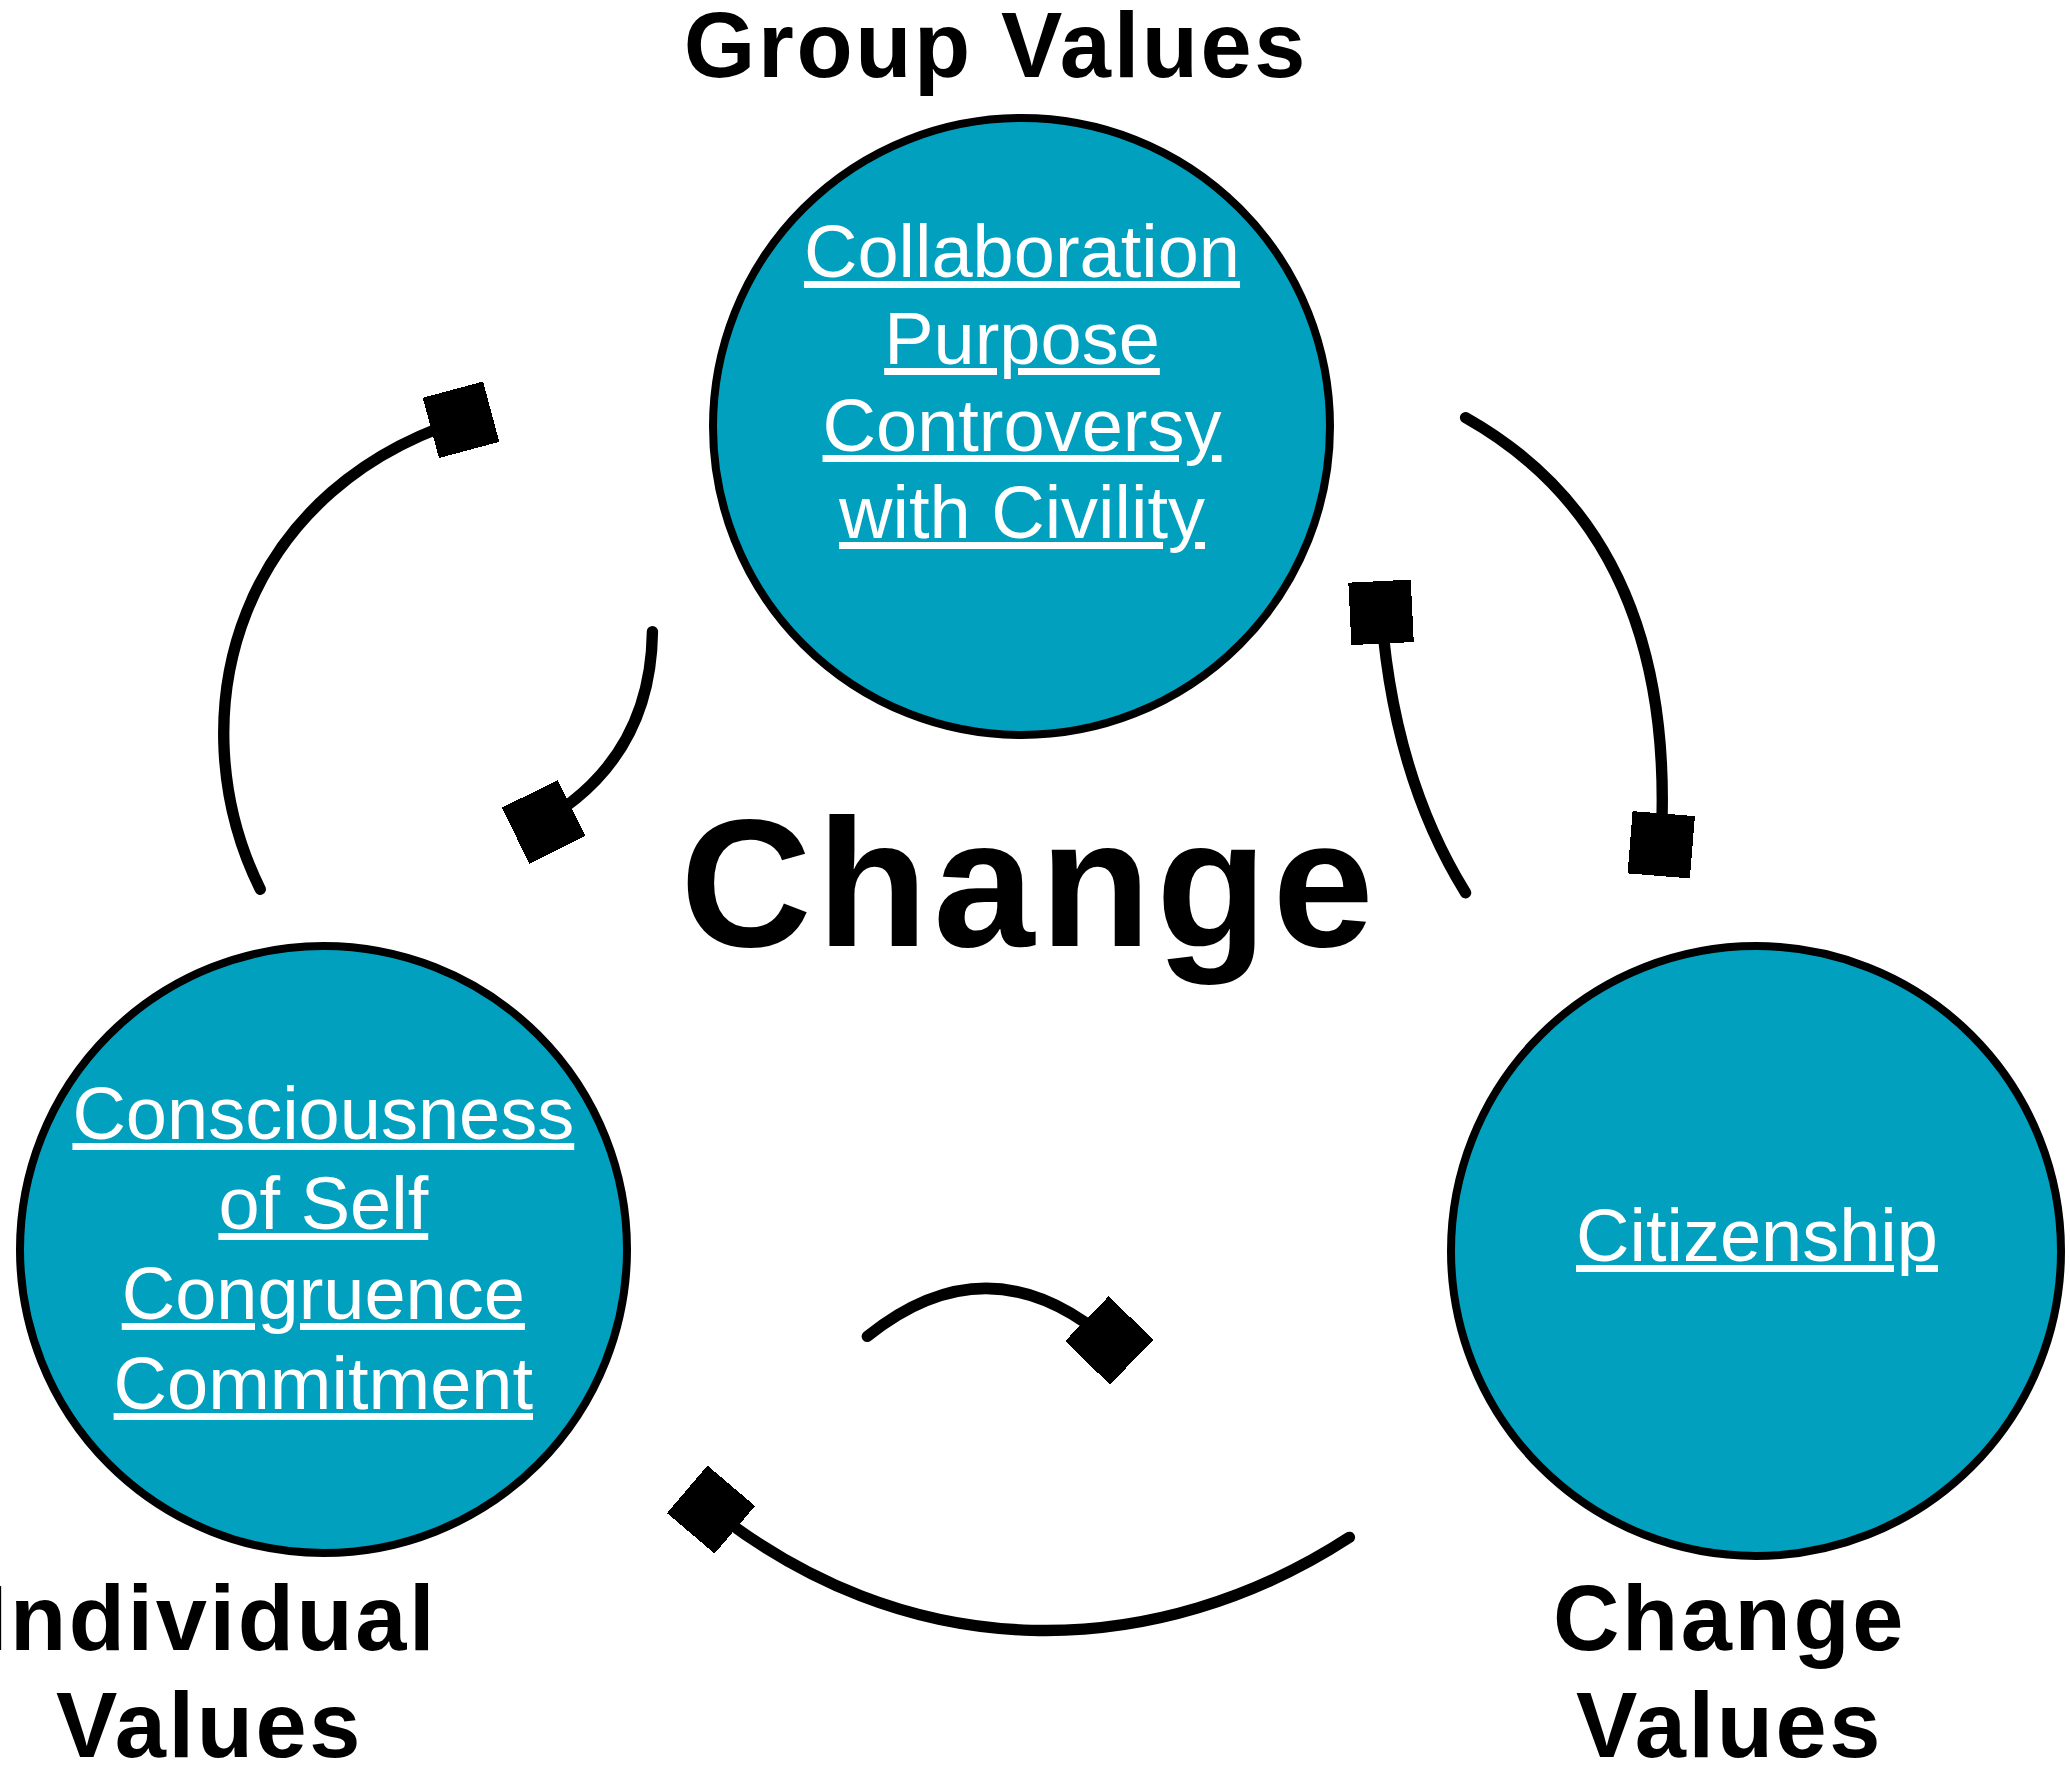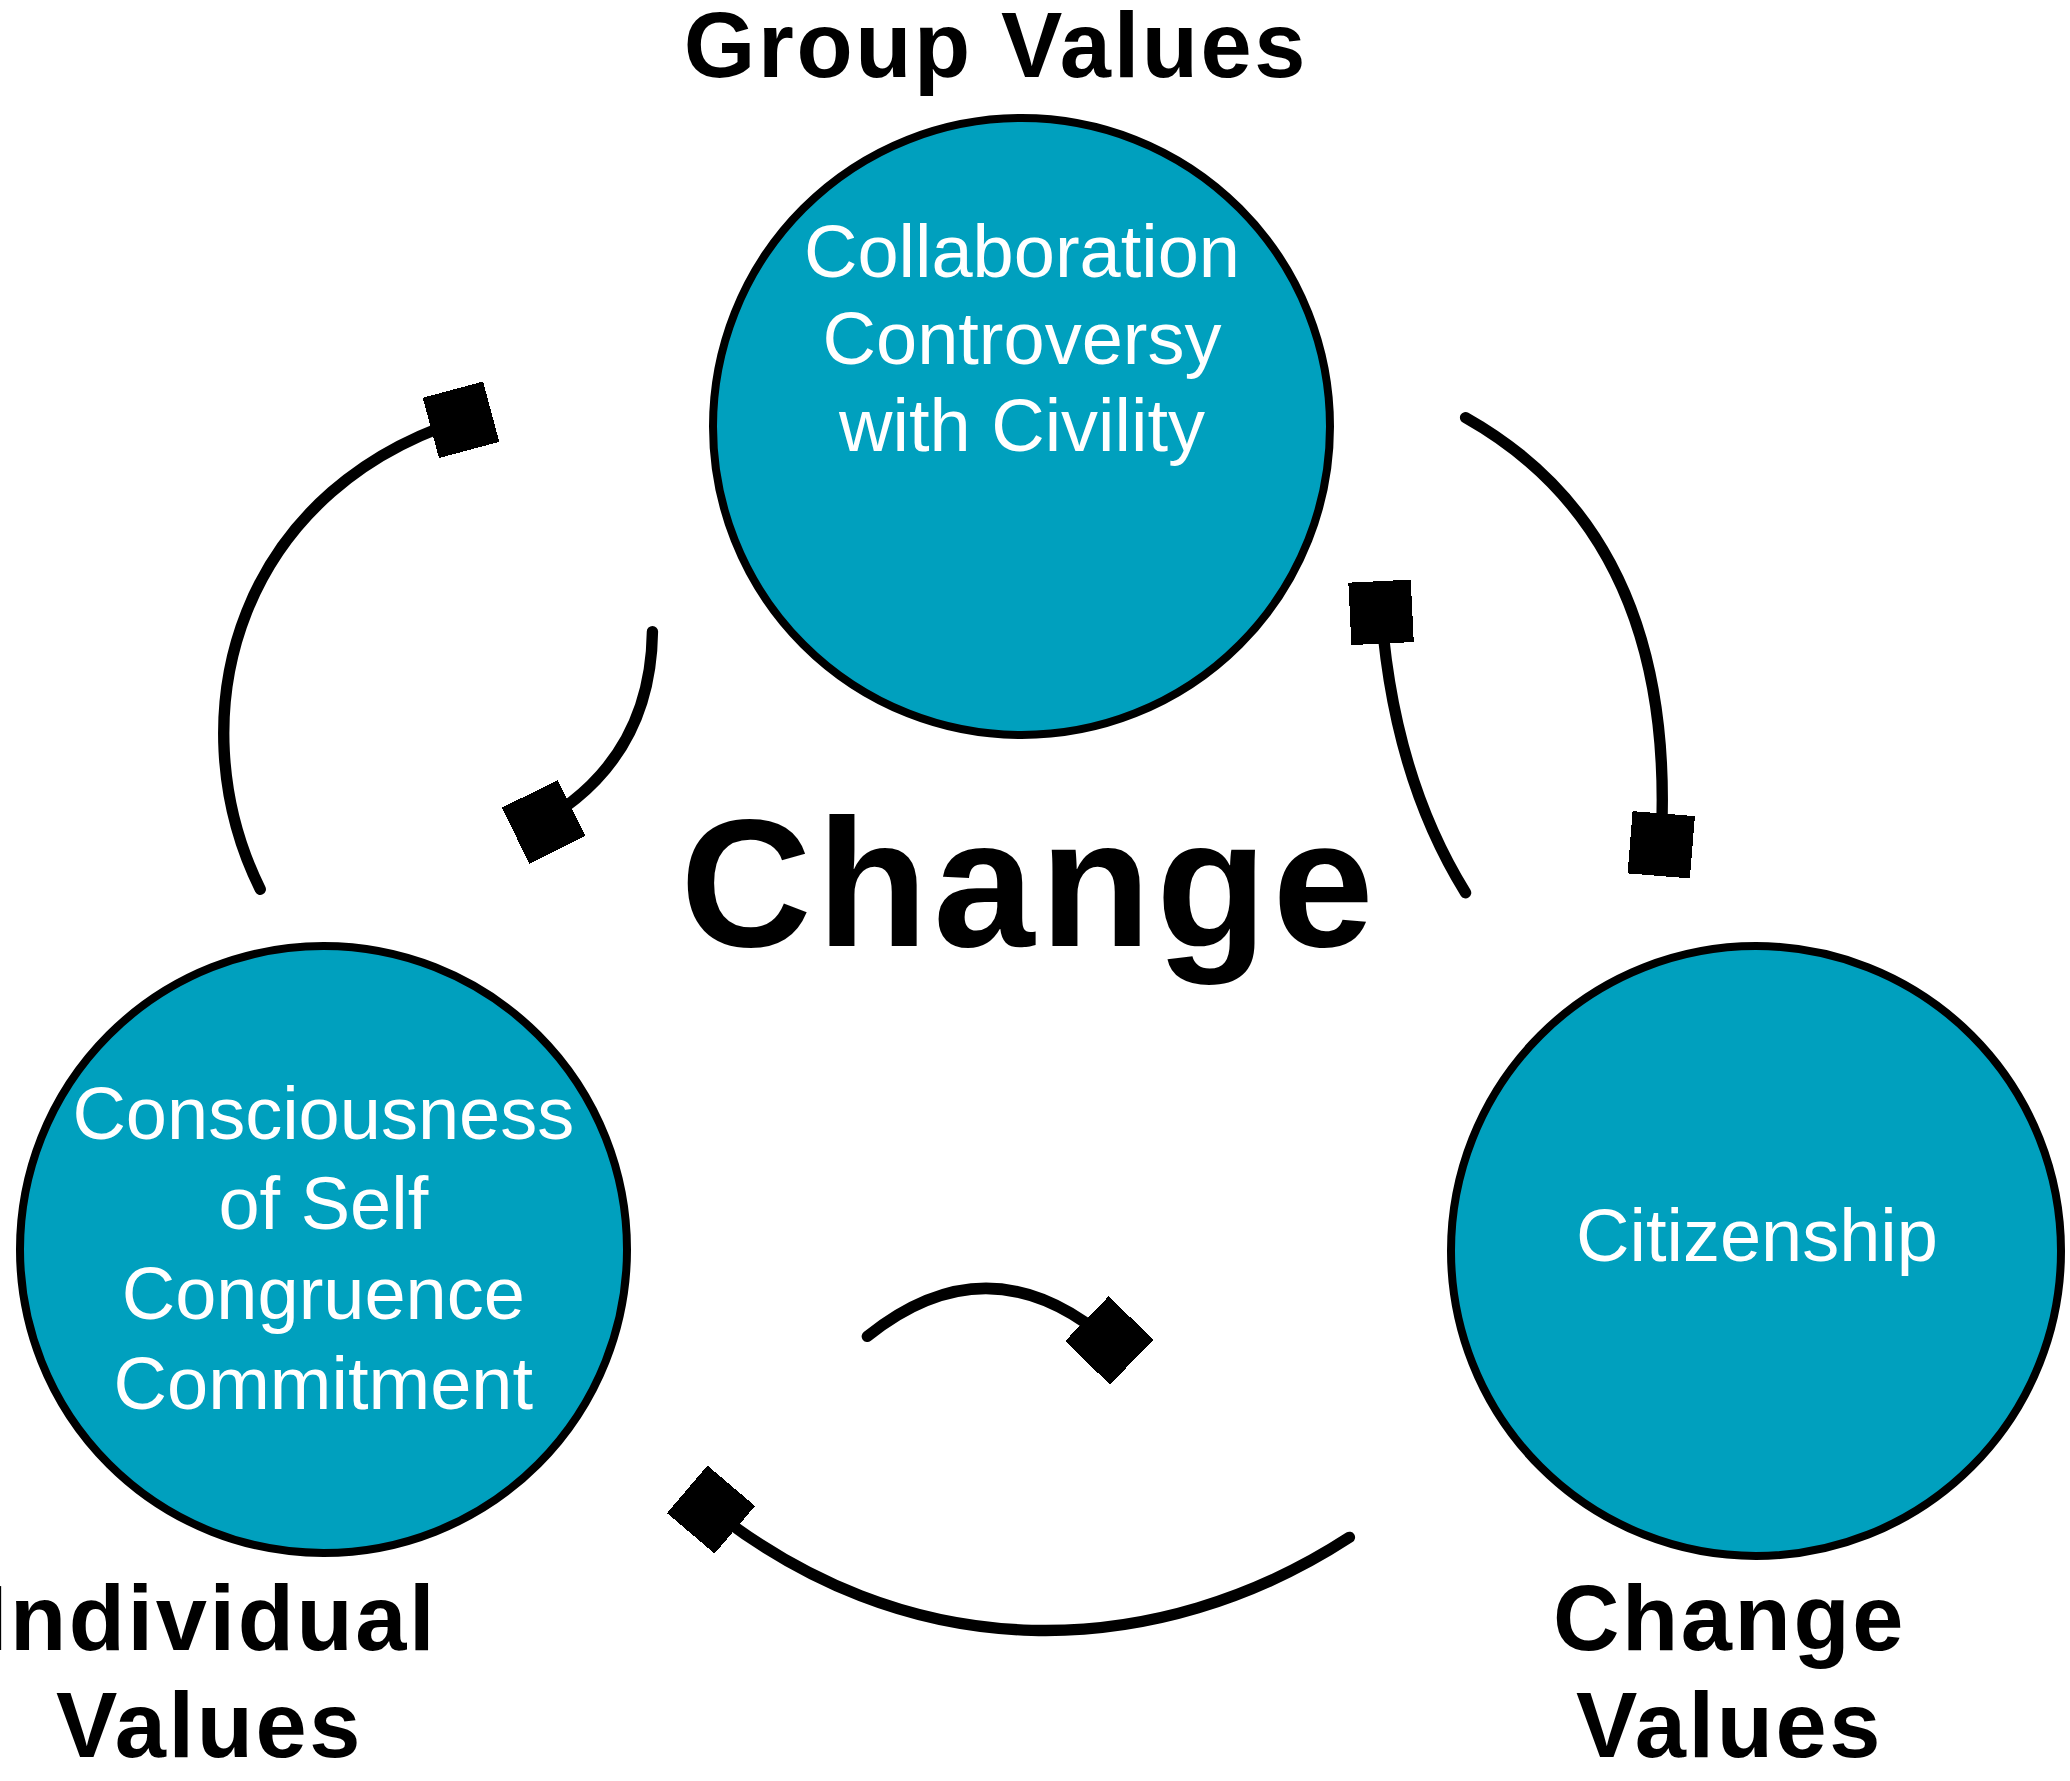--- a/index.html
+++ b/index.html
@@ -37,20 +37,21 @@
   .circle-individual { left: 15.7px;   top: 942px; width: 615px; height: 615px; }
   .circle-society    { left: 1447px; top: 942px; width: 618px; height: 618px; }
 
   .circle-text {
     position: absolute;
     color: #ffffff;
     text-align: center;
     font-size: 74px;
     line-height: 87px;
     letter-spacing: 0px;
+    text-decoration: underline;
   }
   .circle-text span { display: block; }
   .text-group      { left: 690px; top: 208px;  width: 664px; }
   .text-individual { left: -8.7px; top: 1069px; width: 664px; line-height: 90px; }
   .text-society    { left: 1425px; top: 1192px; width: 664px; }
 
   .heading {
     position: absolute;
     color: var(--ink, #000000);
     font-weight: bold;
@@ -95,20 +96,21 @@
     <path d="M 993 1530 Q 1142 1410 1288 1552" marker-end="url(#arrowhead)"></path>
     <path d="M 1545 1760 C 1330 1900, 1040 1920, 795 1712" marker-end="url(#arrowhead)"></path>
   </svg>
 
   <div class="circle circle-group"></div>
   <div class="circle circle-individual"></div>
   <div class="circle circle-society"></div>
 
   <div class="circle-text text-group">
     <span>Collaboration</span>
+    <span>Purpose</span>
     <span>Controversy</span>
     <span>with Civility</span>
   </div>
 
   <div class="circle-text text-individual">
     <span>Consciousness</span>
     <span>of Self</span>
     <span>Congruence</span>
     <span>Commitment</span>
   </div>

